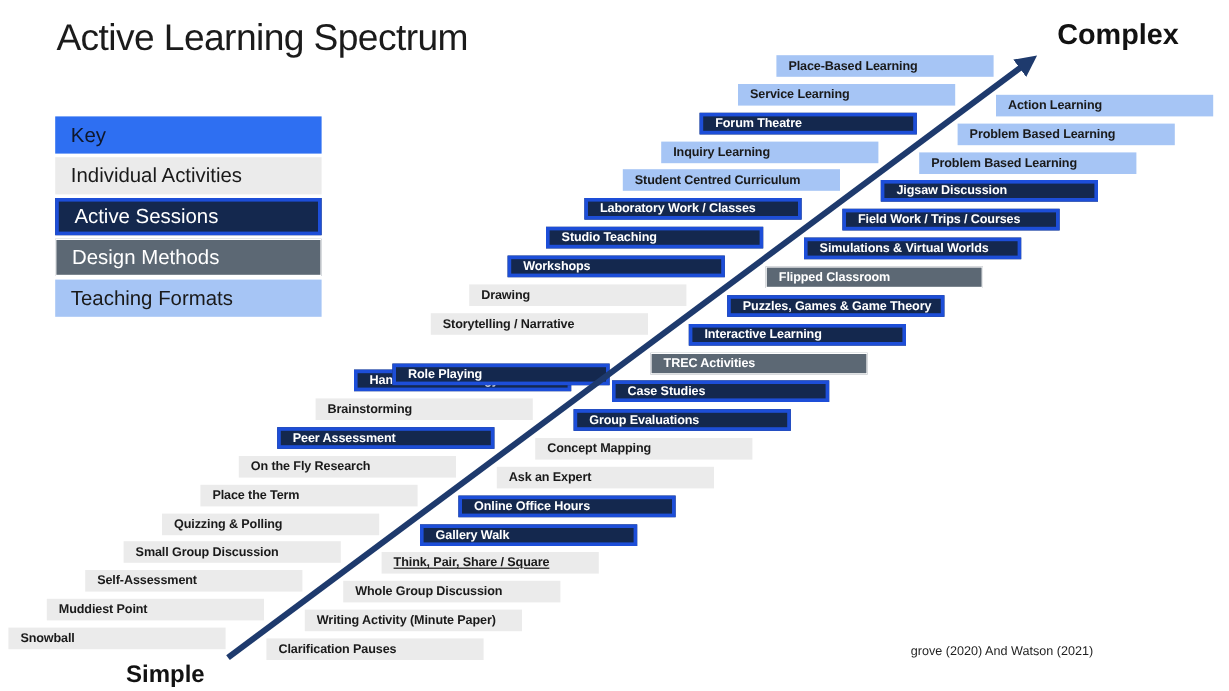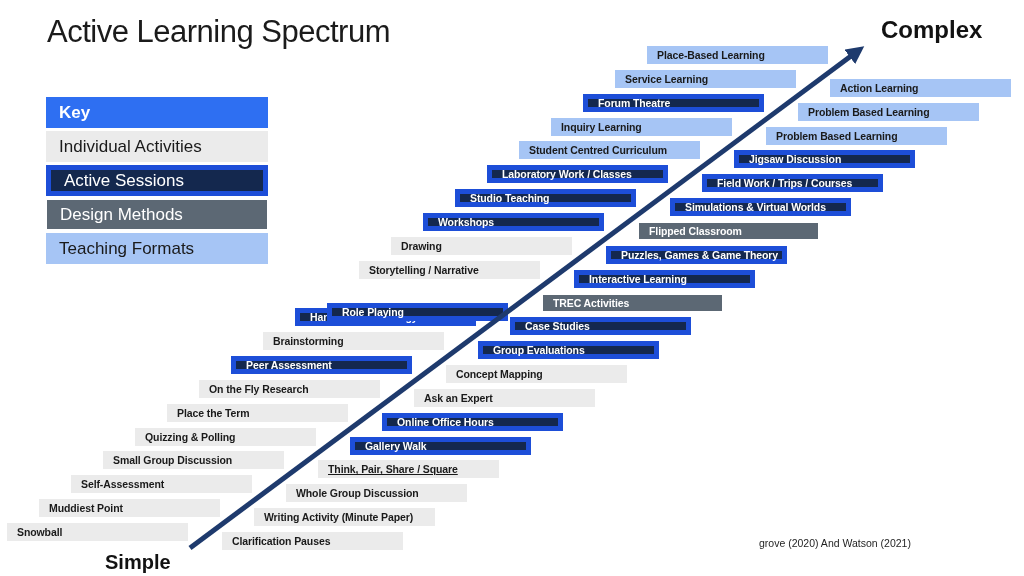--- a/index.html
+++ b/index.html
@@ -49,40 +49,40 @@
     height: 31px;
     margin-bottom: 3px;
     padding-left: 13px;
     font-size: 17px;
     display: flex;
     align-items: center;
     white-space: nowrap;
   }
   .key-header {
     background: var(--key-header-bg, #2e6ff2);
-    color: #ffffff;
-    font-weight: 700;
+    color: #0f172a;
+    font-weight: 400;
   }
 
   .box {
     position: absolute;
     box-sizing: border-box;
     width: 181px;
     height: 18px;
     padding-left: 10px;
     font-size: 10.5px;
     font-weight: 700;
     letter-spacing: -0.1px;
     display: flex;
     align-items: center;
     white-space: nowrap;
     z-index: 2;
   }
   .cat-individual { background: var(--individual-bg, #ebebeb); color: var(--text-dark, #1a1a1a); }
-  .cat-active     { background: var(--active-bg, #14284e);     color: var(--text-light, #ffffff); border: 5px solid #1d4ed8; text-align: center; }
+  .cat-active     { background: var(--active-bg, #14284e);     color: var(--text-light, #ffffff); border: 3px solid #1d4ed8; text-align: center; }
   .cat-design     { background: var(--design-bg, #5c6874);     color: var(--text-light, #ffffff); border: 1px solid #ffffff; }
   .cat-teaching   { background: var(--teaching-bg, #a6c5f5);   color: var(--text-dark, #1a1a1a); }
 
   .arrow-svg {
     position: absolute;
     left: 0; top: 0;
     width: 1024px;
     height: 576px;
     z-index: 3;
     pointer-events: none;

